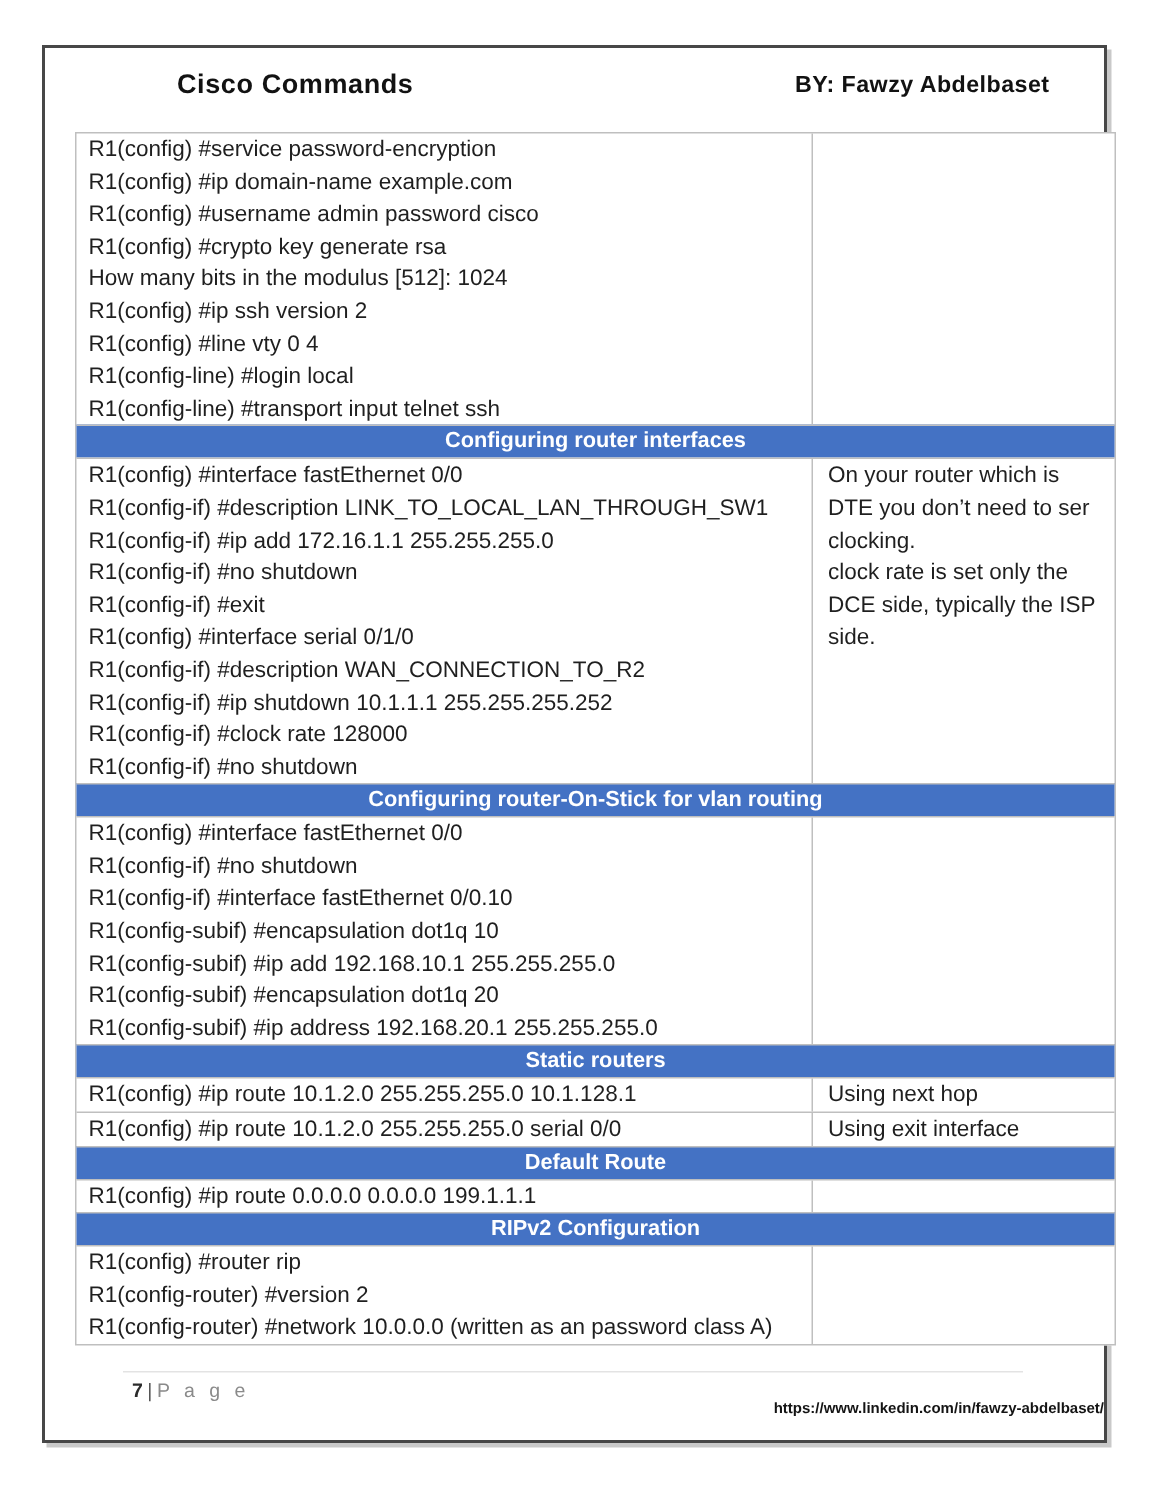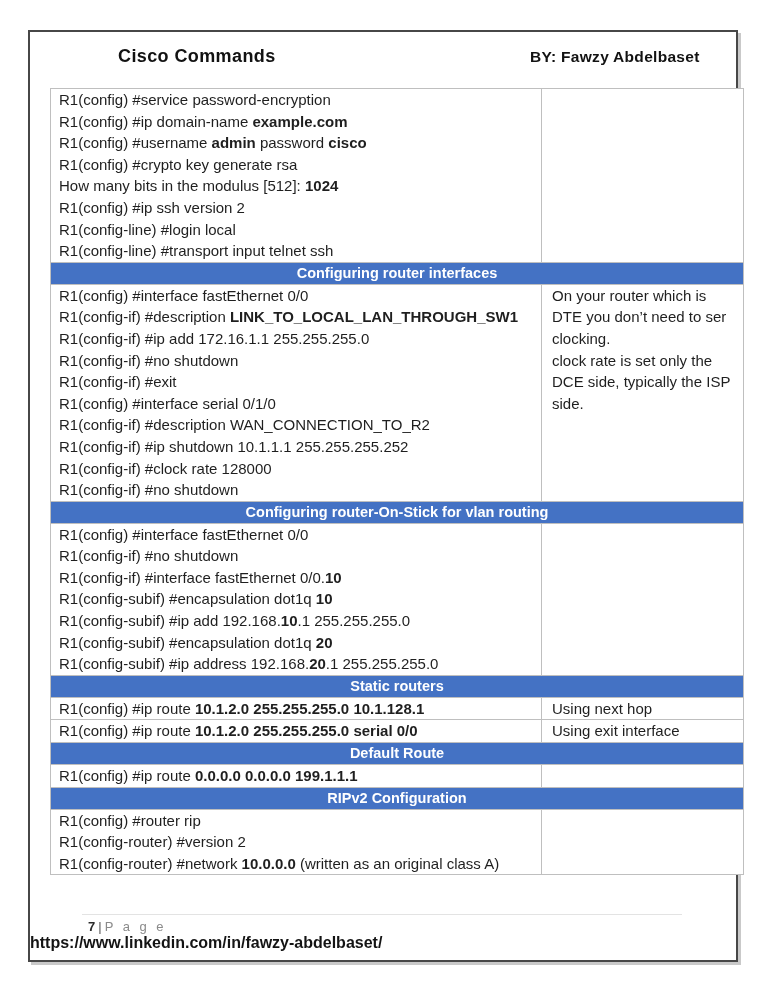--- a/index.html
+++ b/index.html
@@ -37,53 +37,54 @@
     display:grid; grid-template-columns:491px 1fr;
     border-top:1px solid var(--tborder,#bfbfbf);
   }
   .ctable > .trow:first-child { border-top:none; }
   .tcell.left  { border-right:1px solid var(--tborder,#bfbfbf); padding:0; }
   .tcell.right { padding:0; }
   .cmd-line {
     font-size:15px; line-height:21.6px; color:var(--bodytext,#1f1f1f);
     padding-left:8px; white-space:nowrap;
   }
-  .cmd-line .b { font-weight:bold; }
+  .cmd-line .b { font-weight:normal; }
   .note-line {
     font-size:15px; line-height:21.6px; color:var(--bodytext,#1f1f1f);
     padding:0 4px 0 10px;
   }
 
   .footer-rule { position:absolute; left:52px; top:882px; width:600px; height:1px; background:#e3e3e3; }
   .footer-page { position:absolute; left:58px; top:887px; font-size:13px; }
   .footer-page .num { font-weight:bold; color:#2b2b2b; }
   .footer-page .sep { color:#555; padding:0 3px; }
   .footer-page .word { color:#8a8a8a; letter-spacing:3px; }
   .footer-url {
     position:absolute; left:0; top:902px; width:100%;
-    text-align:left; font-size:16px; font-weight:bold; color:#141414;
+    text-align:right; font-size:10px; font-weight:bold; color:#141414;
   }
 </style>
 </head>
 <body>
 
 <div class="page">
 
   <div class="doc-title">Cisco Commands</div>
   <div class="byline">BY: Fawzy Abdelbaset</div>
 
   <div class="ctable">
       <div class="trow">
         <div class="tcell left">
           <div class="cmd-line"><span>R1(config) #service password-encryption</span></div>
           <div class="cmd-line"><span>R1(config) #ip domain-name </span><span class="b">example.com</span></div>
           <div class="cmd-line"><span>R1(config) #username </span><span class="b">admin</span><span> password </span><span class="b">cisco</span></div>
           <div class="cmd-line"><span>R1(config) #crypto key generate rsa</span></div>
           <div class="cmd-line"><span>How many bits in the modulus [512]: </span><span class="b">1024</span></div>
           <div class="cmd-line"><span>R1(config) #ip ssh version 2</span></div>
+          <div class="cmd-line"><span>R1(config) #line vty 0 4</span></div>
           <div class="cmd-line"><span>R1(config-line) #login local</span></div>
           <div class="cmd-line"><span>R1(config-line) #transport input telnet ssh</span></div>
         </div>
         <div class="tcell right"></div>
       </div>
       <div class="sec-header">Configuring router interfaces</div>
       <div class="trow">
         <div class="tcell left">
           <div class="cmd-line"><span>R1(config) #interface fastEthernet 0/0</span></div>
           <div class="cmd-line"><span>R1(config-if) #description </span><span class="b">LINK_TO_LOCAL_LAN_THROUGH_SW1</span></div>
@@ -136,21 +137,21 @@
         <div class="tcell left">
           <div class="cmd-line"><span>R1(config) #ip route </span><span class="b">0.0.0.0 0.0.0.0 199.1.1.1</span></div>
         </div>
         <div class="tcell right"></div>
       </div>
       <div class="sec-header">RIPv2 Configuration</div>
       <div class="trow">
         <div class="tcell left">
           <div class="cmd-line"><span>R1(config) #router rip</span></div>
           <div class="cmd-line"><span>R1(config-router) #version 2</span></div>
-          <div class="cmd-line"><span>R1(config-router) #network </span><span class="b">10.0.0.0</span><span> (written as an original class A)</span></div>
+          <div class="cmd-line"><span>R1(config-router) #network </span><span class="b">10.0.0.0</span><span> (written as an password class A)</span></div>
         </div>
         <div class="tcell right"></div>
       </div>
     </div>
 
   <div class="footer-rule"></div>
   <div class="footer-page">
     <span class="num">7</span><span class="sep">|</span><span class="word">P a g e</span>
   </div>
   <div class="footer-url">https://www.linkedin.com/in/fawzy-abdelbaset/</div>

